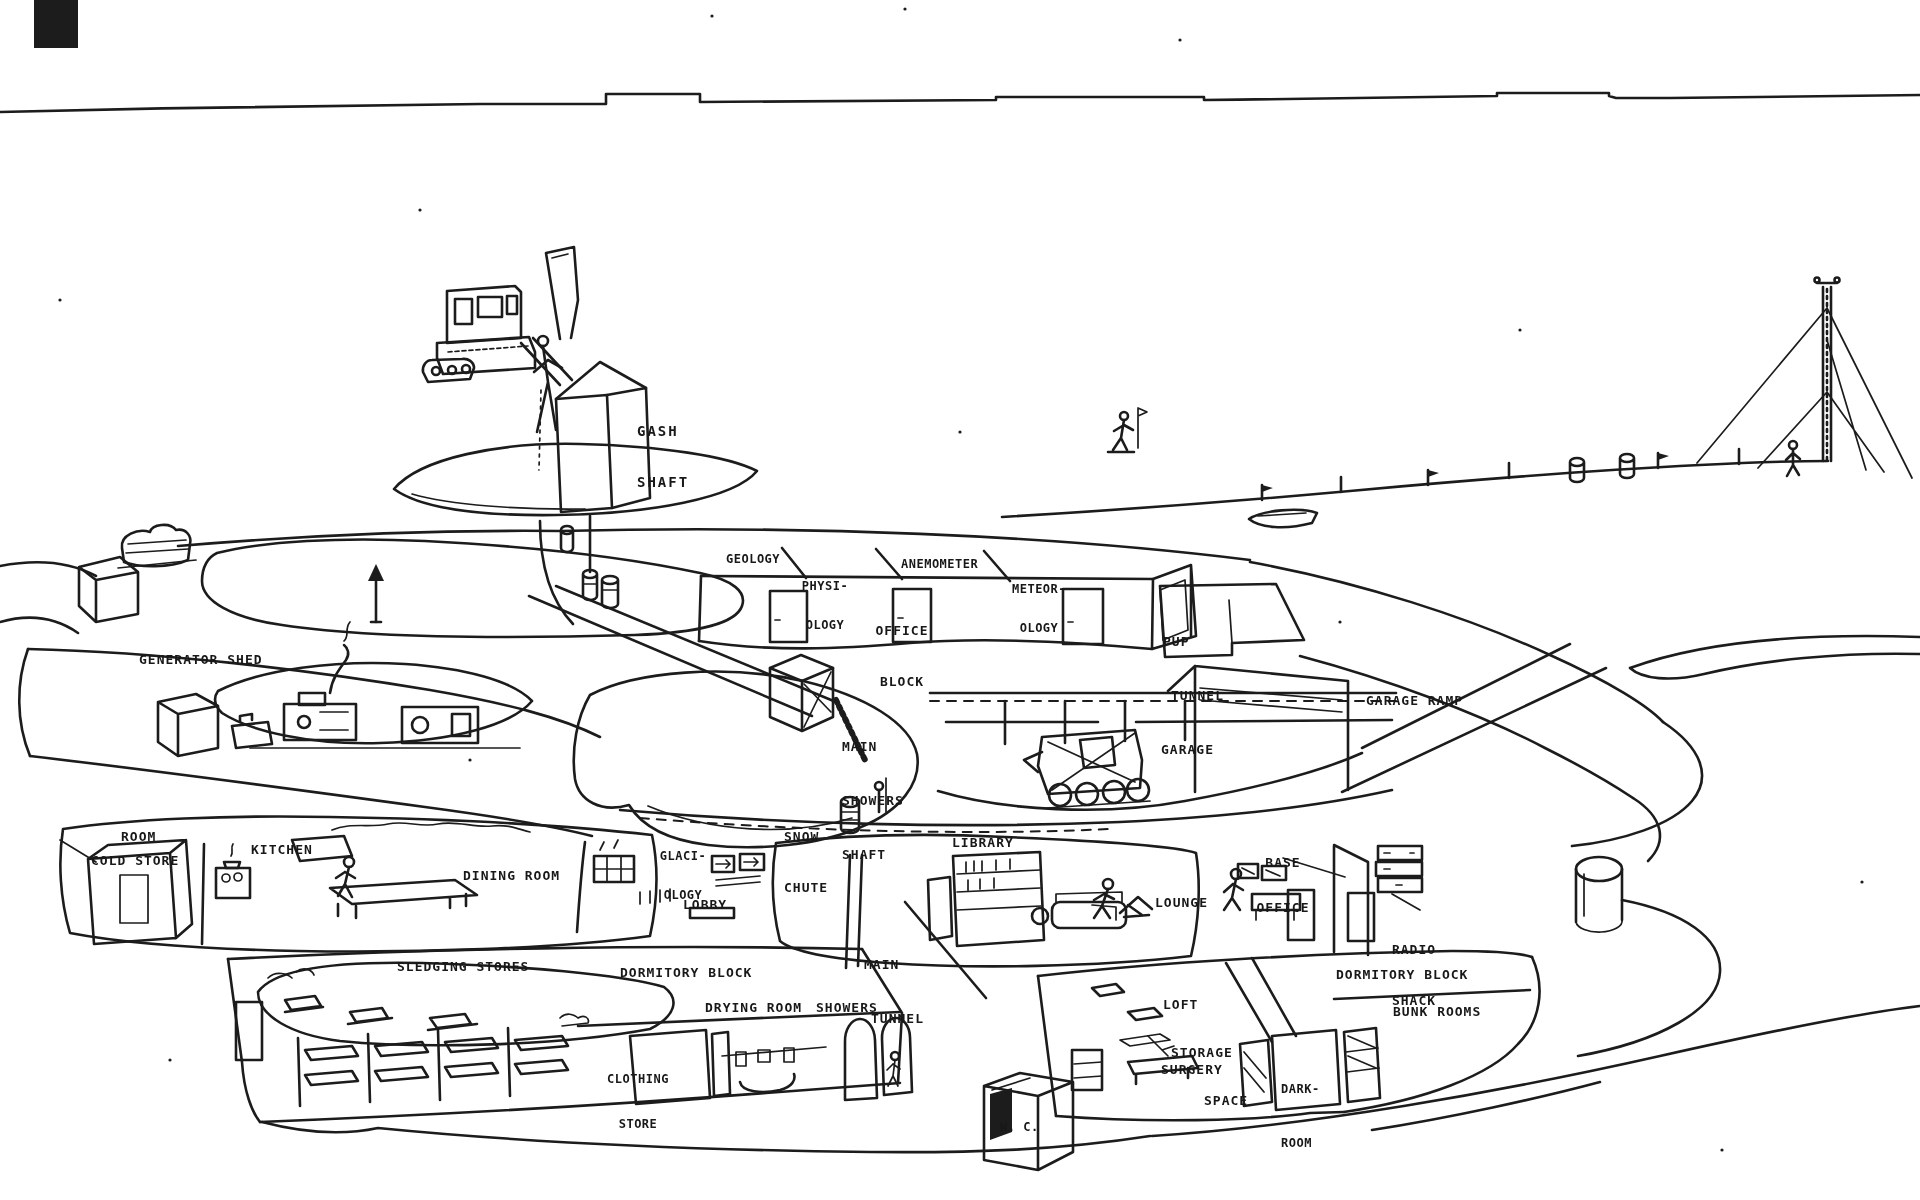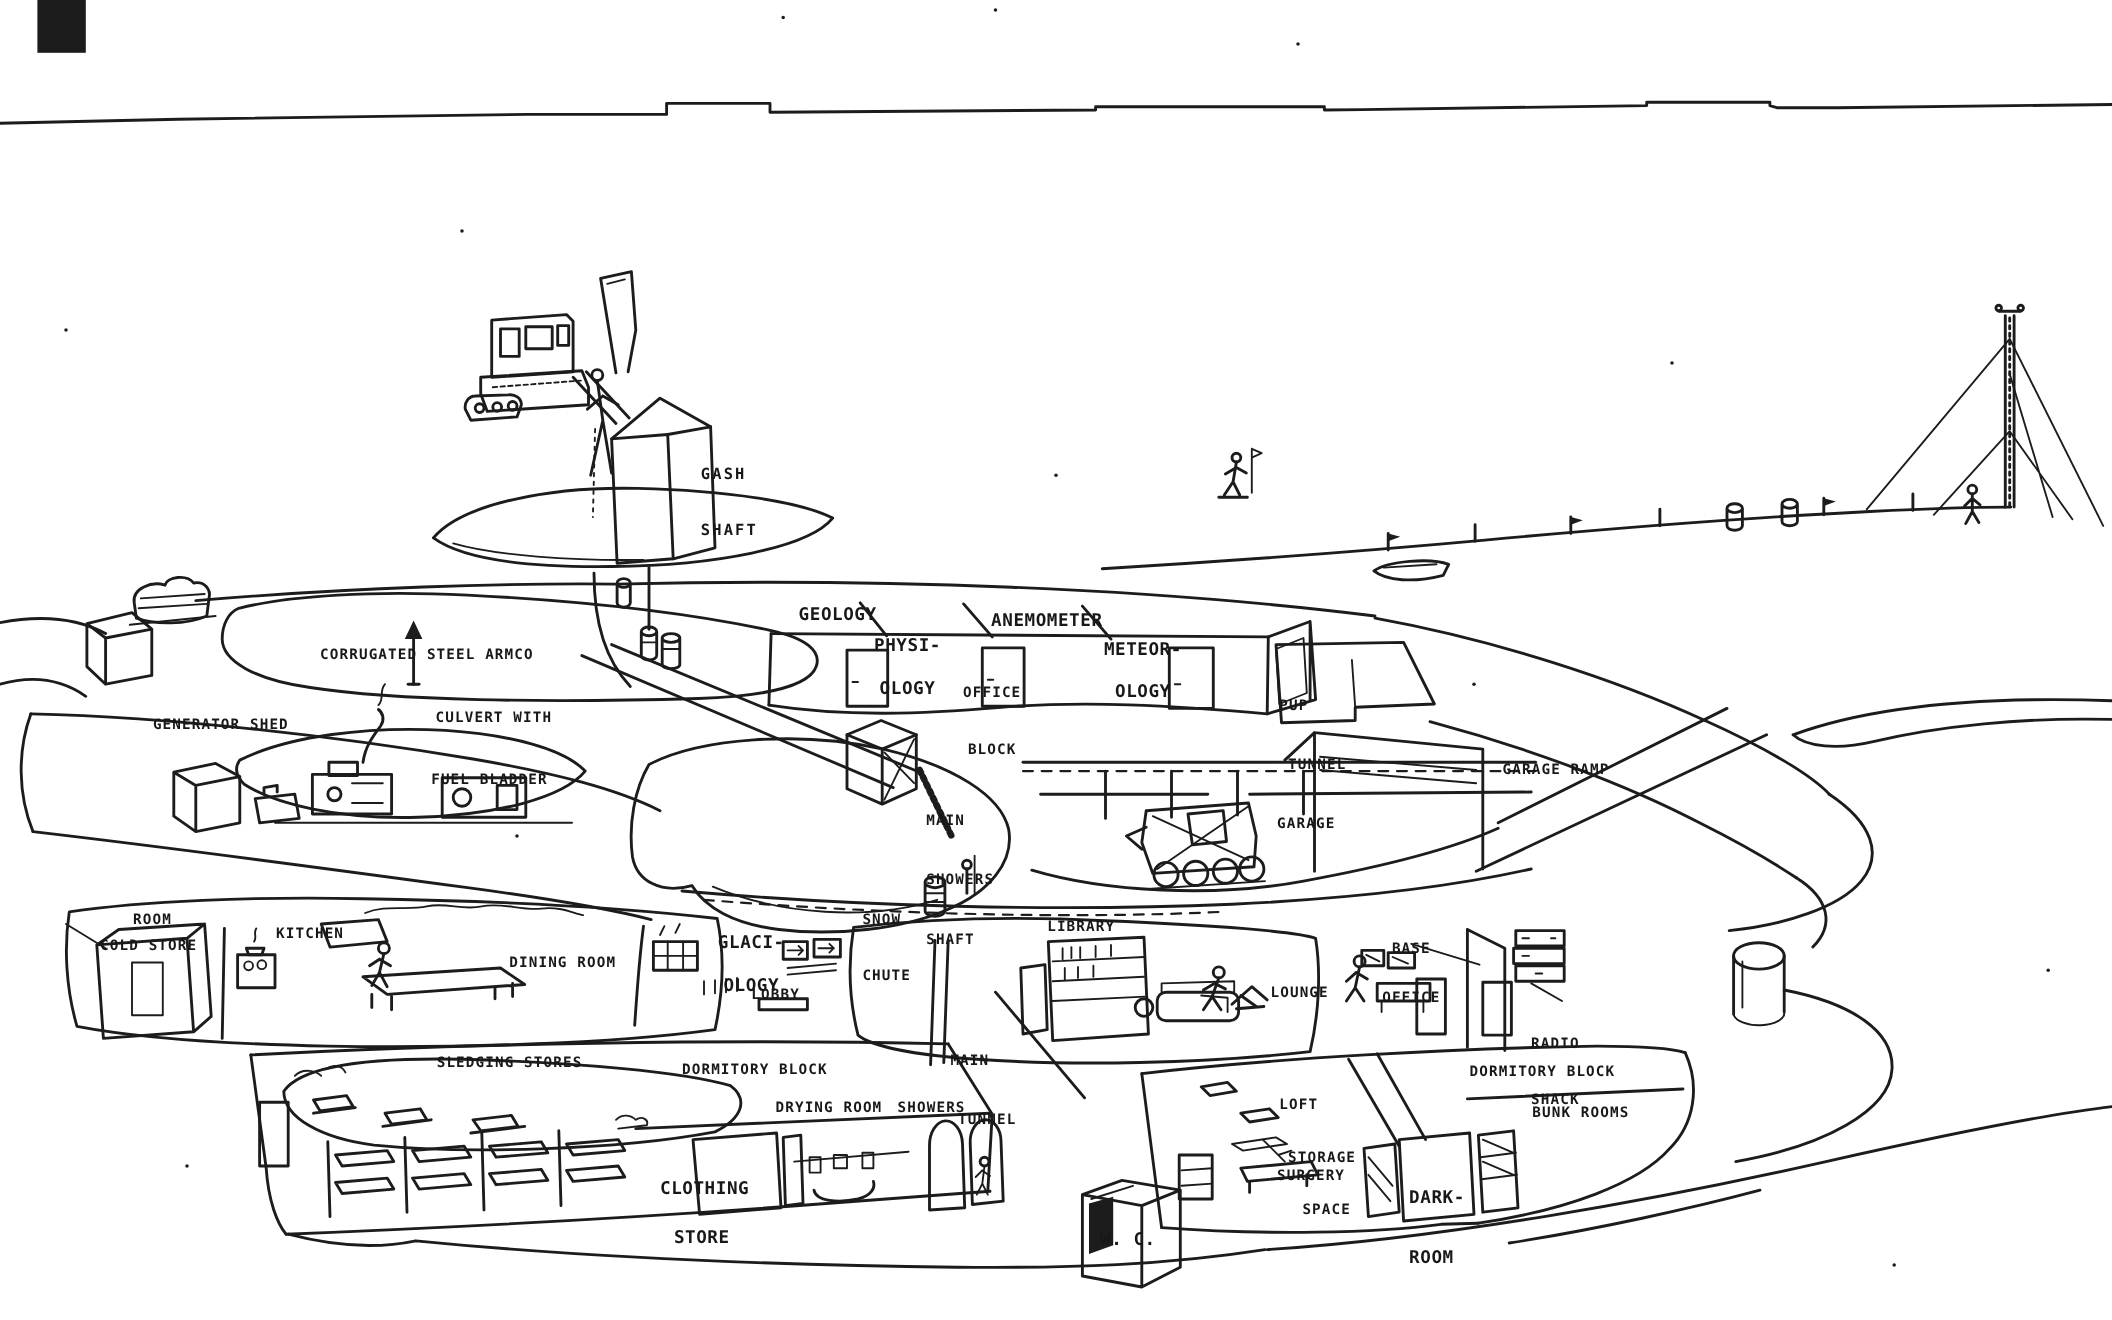--- a/index.html
+++ b/index.html
@@ -8,21 +8,21 @@
   svg{position:absolute;left:0;top:0;}
   svg *{fill:none;stroke:#1c1c1c;stroke-width:2.6;stroke-linecap:round;stroke-linejoin:round;}
   svg .f{fill:#1c1c1c;stroke:none;}
   svg .thin{stroke-width:1.7;}
   svg .hatch{stroke-width:2;stroke-dasharray:9 8;}
   svg .lad{stroke-width:6;stroke-dasharray:3 4;}
   .lbl{position:absolute;font-weight:bold;font-size:13px;line-height:16px;
        letter-spacing:1px;color:#181818;white-space:pre;}
   .center{text-align:center;}
   .big{font-size:14px;letter-spacing:2px;}
-  .sm{font-size:16px;letter-spacing:0.5px;}
+  .sm{font-size:12px;letter-spacing:0.5px;}
 </style>
 </head>
 <body>
 
 <div id="page">
 
 <svg width="1920" height="1200" viewBox="0 0 1920 1200">
 
   <g>
     <rect class="f" x="34" y="0" width="44" height="48"></rect>
@@ -329,25 +329,20 @@
     <path d="M262,1122 C300,1132 340,1136 378,1128 C520,1142 700,1150 870,1152 C975,1153 1060,1150 1150,1136"></path>
   </g>
 </svg>
 
 <div class="lbl big" style="left:637px;top:389px;line-height:17px">
   <div>GASH</div>
   <div>SHAFT</div>
 </div>
 
 
-<div class="lbl" style="left:291px;top:548px;line-height:19px">
-  <div>CORRUGATED STEEL ARMCO</div>
-  <div style="margin-left:105px">CULVERT WITH</div>
-  <div style="margin-left:101px">FUEL BLADDER</div>
-</div>
 
 <div class="lbl sm" style="left:726px;top:551px">GEOLOGY</div>
 
 <div class="lbl sm center" style="left:786px;top:554px;width:78px;line-height:13px">
   <div>PHYSI-</div>
   <div>OLOGY</div>
 </div>
 
 <div class="lbl sm" style="left:901px;top:556px">ANEMOMETER</div>
 
@@ -427,21 +422,21 @@
 <div class="lbl" style="left:816px;top:1000px">SHOWERS</div>
 
 <div class="lbl sm center" style="left:600px;top:1042px;width:76px;line-height:15px">
   <div>CLOTHING</div>
   <div>STORE</div>
 </div>
 
 <div class="lbl" style="left:1163px;top:965px;line-height:16px">
   <div>LOFT</div>
   <div style="margin-left:8px">STORAGE</div>
-  <div style="margin-left:21px">SPACE</div>
+  <div style="margin-left:41px">SPACE</div>
 </div>
 
 <div class="lbl" style="left:1336px;top:967px">DORMITORY BLOCK</div>
 
 <div class="lbl" style="left:1393px;top:1004px">BUNK ROOMS</div>
 
 <div class="lbl" style="left:1161px;top:1062px">SURGERY</div>
 
 <div class="lbl sm" style="left:1281px;top:1044px;line-height:18px">
   <div>DARK-</div>

